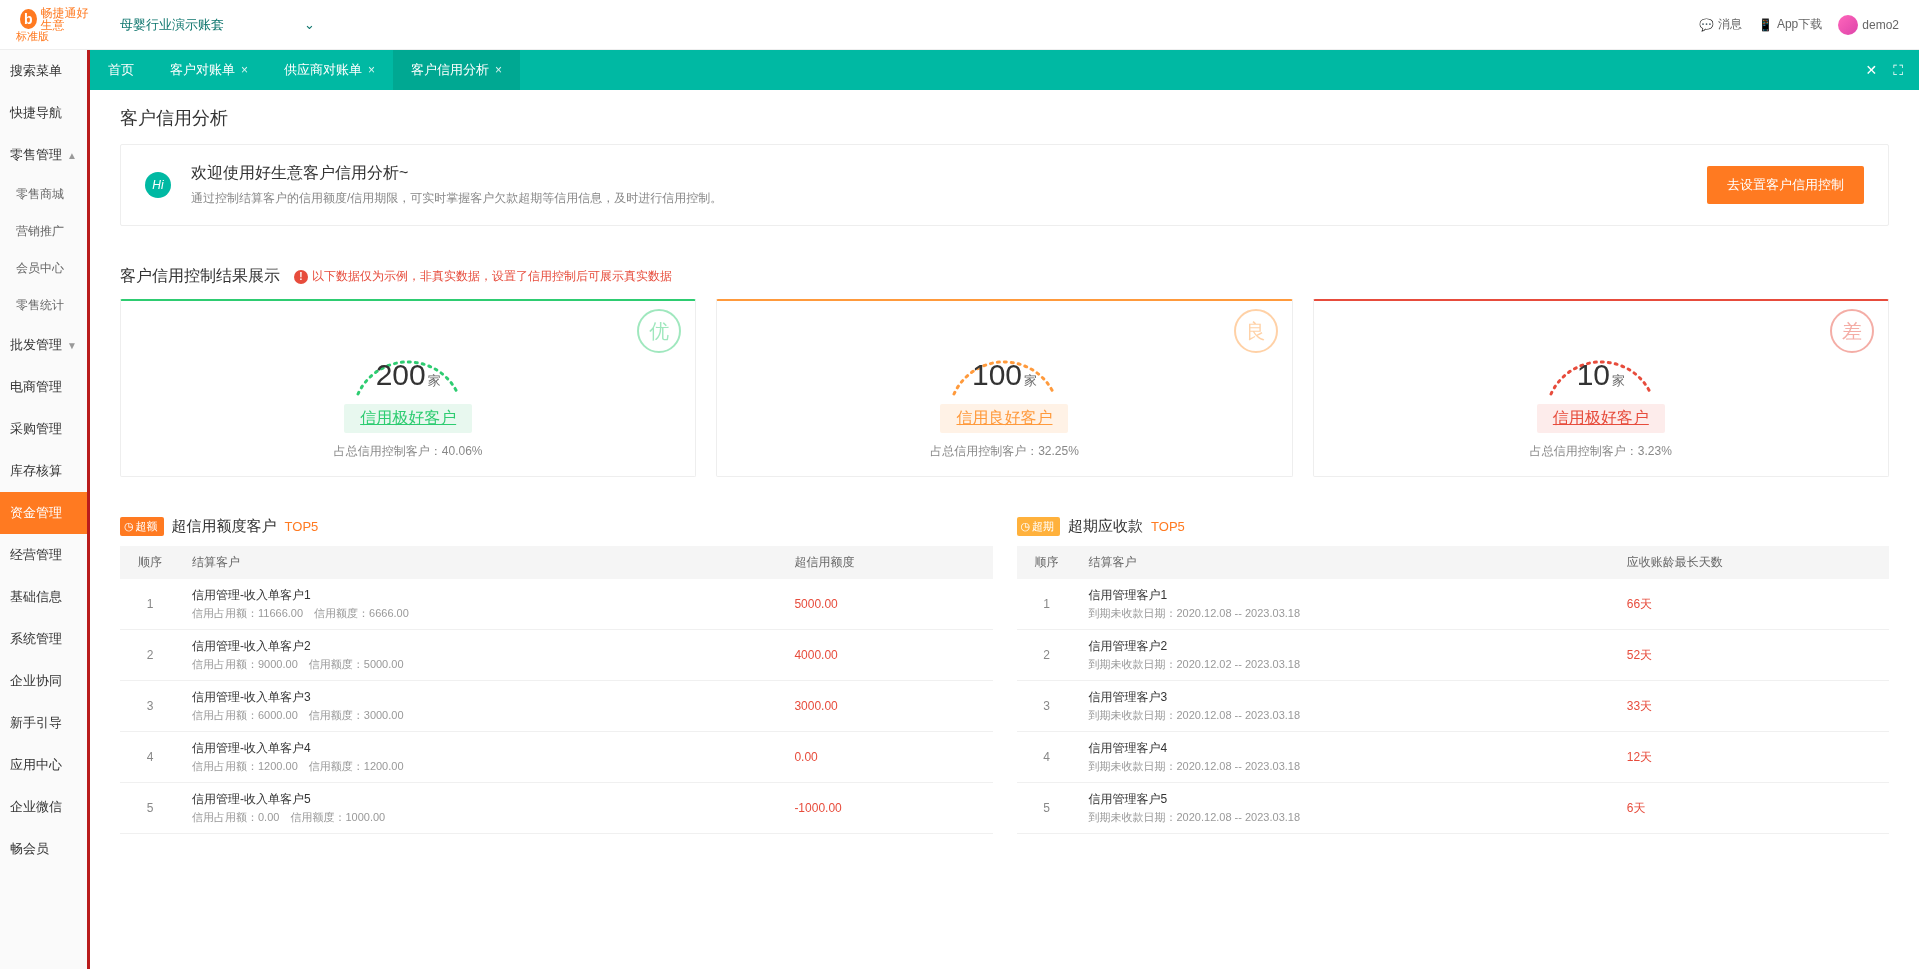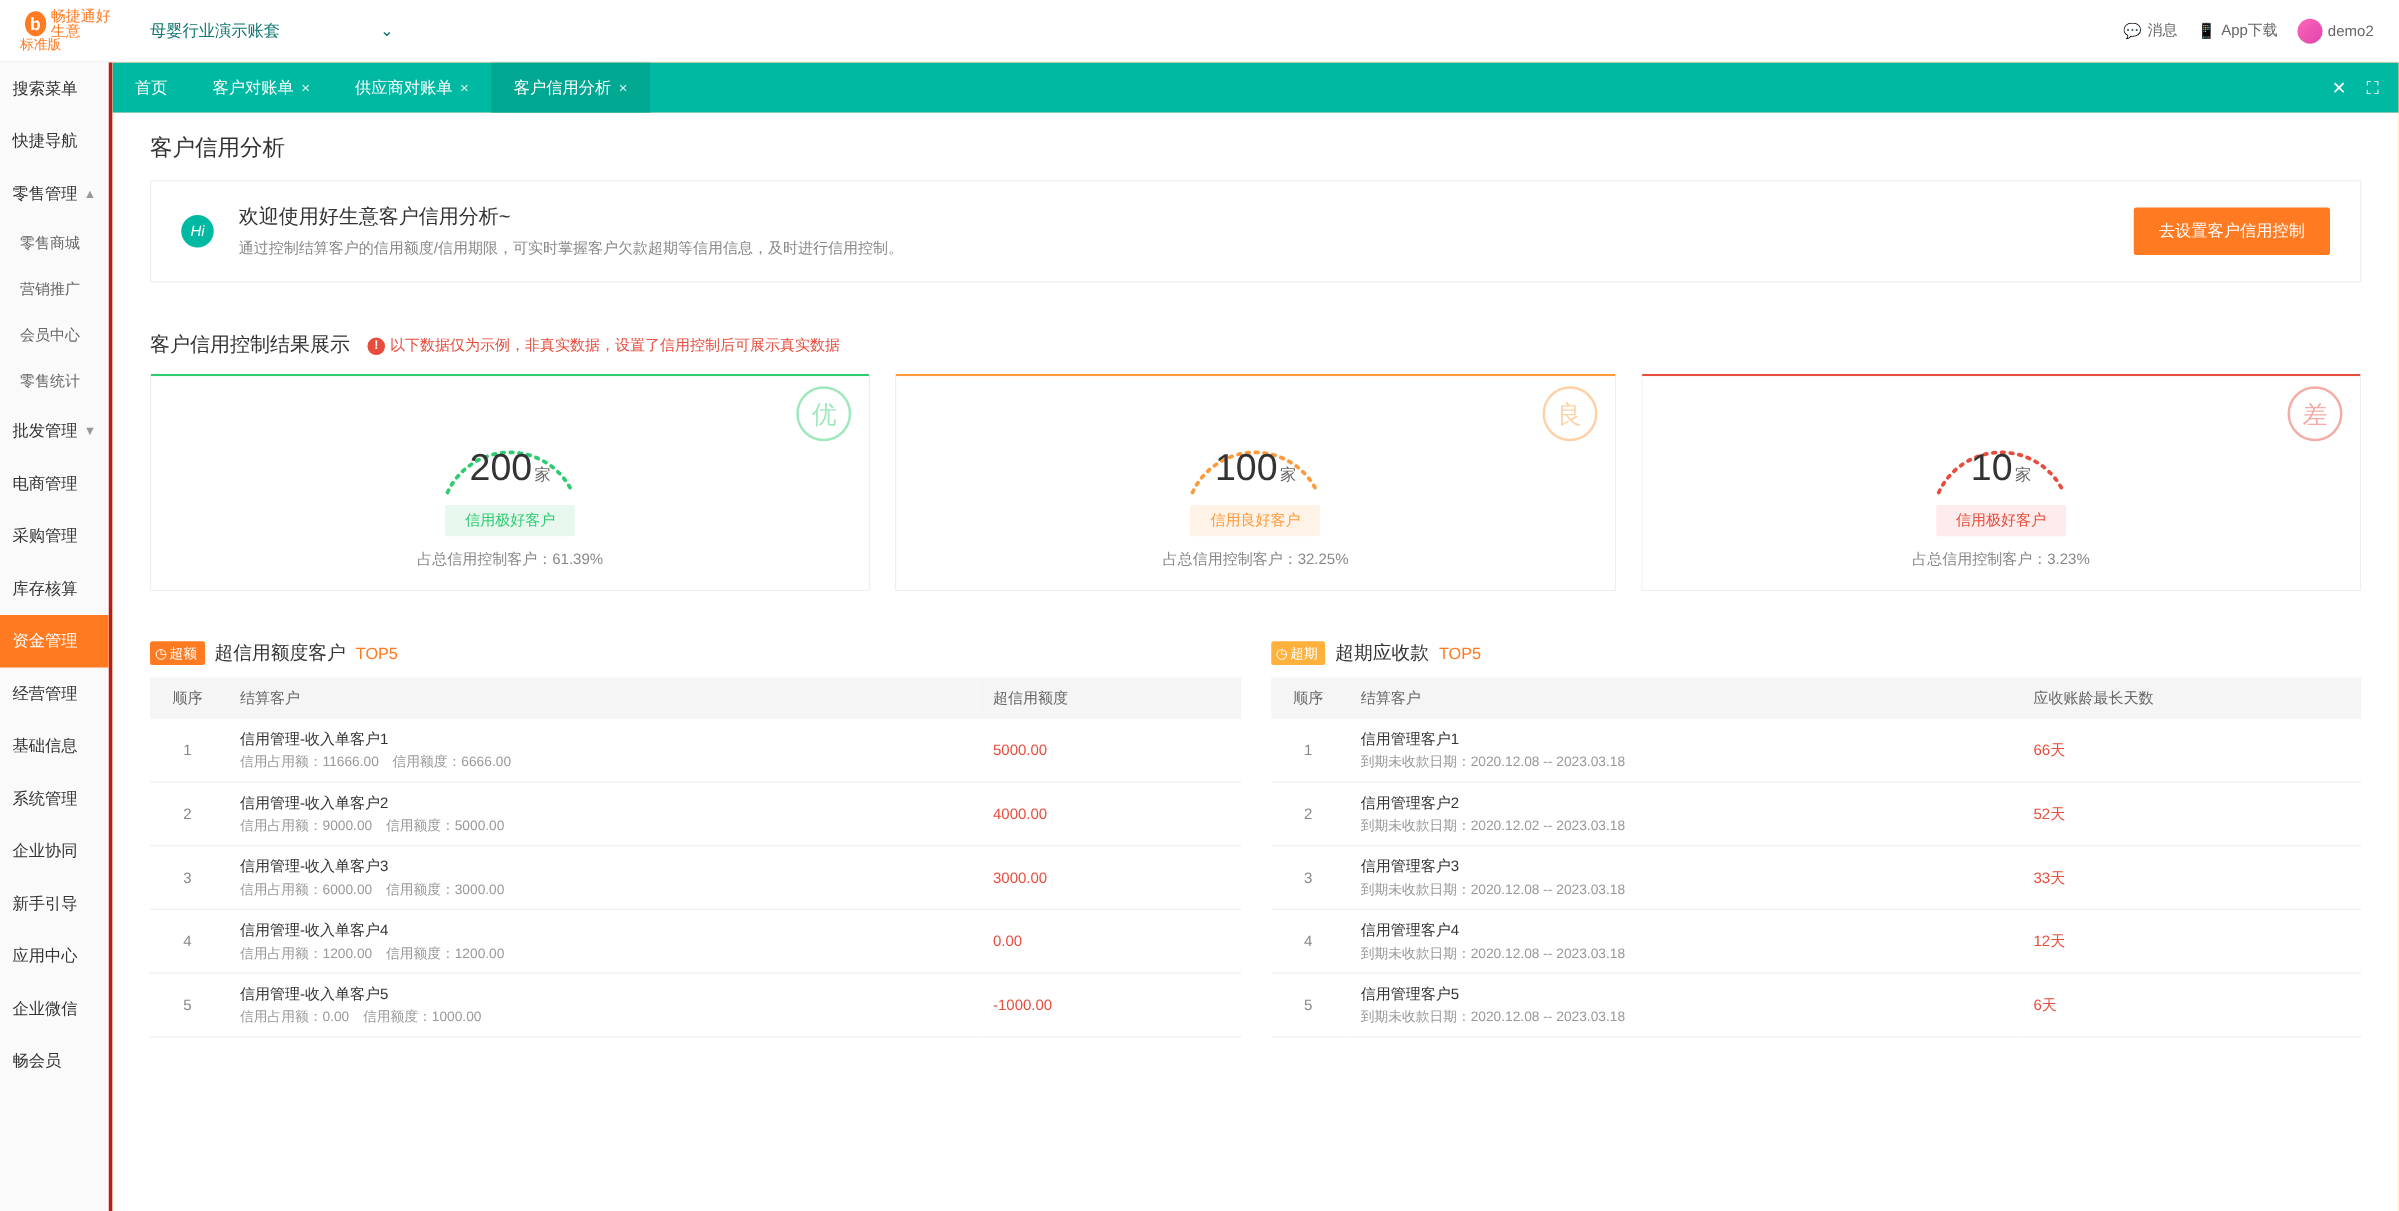--- a/index.html
+++ b/index.html
@@ -17,21 +17,21 @@
 .avatar { width: 20px; height: 20px; border-radius: 50%; background: linear-gradient(135deg,#f6b,#d4a); }
 
 
 .layout { display: flex; height: calc(100vh - 50px); }
 .sidebar { width: 90px; background: #fafafa; border-right: 3px solid #b91c1c; overflow-y: auto; flex-shrink: 0; }
 .side-item { padding: 12px 10px; color: #333; font-size: 13px; cursor: pointer; display: flex; align-items: center; justify-content: space-between; }
 .side-item.active { background: #ff7a21; color: #fff; }
 .side-sub { padding: 10px 16px; color: #666; font-size: 12px; cursor: pointer; }
 .caret { font-size: 10px; color: #999; }
 
-.main { flex: 1; display: flex; flex-direction: column; background: #fdba74; overflow: hidden; }
+.main { flex: 1; display: flex; flex-direction: column; background: #15803d; overflow: hidden; }
 .tabs-bar { height: 40px; background: #00b9a3; display: flex; align-items: center; padding: 0; position: relative; }
 .tab { padding: 0 18px; height: 40px; display: inline-flex; align-items: center; color: #fff; font-size: 13px; cursor: pointer; position: relative; }
 .tab.active { background: #00a892; }
 .tab .close { margin-left: 6px; font-size: 12px; opacity: .85; }
 .tabs-right { margin-left: auto; display: flex; gap: 4px; padding-right: 10px; }
 .tabs-right span { color: #fff; font-size: 14px; cursor: pointer; padding: 4px 6px; }
 
 .content { flex: 1; overflow-y: auto; padding: 16px 30px 30px 30px; background: #fff; }
 
 .page-title { font-size: 18px; color: #333; margin-bottom: 14px; }
@@ -52,21 +52,21 @@
 .stat-card.green { border-top-color: #2ecc71; }
 .stat-card.orange { border-top-color: #ff9a3c; }
 .stat-card.red { border-top-color: #e74c3c; }
 .stat-stamp { position: absolute; top: 8px; right: 14px; width: 44px; height: 44px; border-radius: 50%; border: 2px solid; display: inline-flex; align-items: center; justify-content: center; font-size: 20px; opacity: .45; }
 .stat-card.green .stat-stamp { border-color: #2ecc71; color: #2ecc71; }
 .stat-card.orange .stat-stamp { border-color: #ff9a3c; color: #ff9a3c; }
 .stat-card.red .stat-stamp { border-color: #e74c3c; color: #e74c3c; }
 .gauge { width: 150px; height: 75px; margin: 0 auto 4px auto; position: relative; overflow: visible; }
 .stat-num { font-size: 30px; font-weight: 500; color: #333; display: inline-flex; align-items: baseline; gap: 2px; position: absolute; bottom: 2px; left: 50%; transform: translateX(-50%); }
 .stat-num small { font-size: 13px; color: #666; font-weight: normal; }
-.stat-tag { display: inline-block; padding: 4px 16px; border-radius: 2px; font-size: 12px; margin: 6px 0 10px 0; }
+.stat-tag { display: inline-block; padding: 4px 16px; border-radius: 2px; font-size: 16px; margin: 6px 0 10px 0; text-decoration: underline; }
 .stat-card.green .stat-tag { background: #e8f8ef; color: #2ecc71; }
 .stat-card.orange .stat-tag { background: #fff2e6; color: #ff9a3c; }
 .stat-card.red .stat-tag { background: #fdeceb; color: #e74c3c; }
 .stat-foot { font-size: 12px; color: #888; }
 
 .top-row { display: flex; gap: 24px; }
 .top-col { flex: 1; }
 .top-head { display: flex; align-items: center; gap: 8px; margin-bottom: 10px; }
 .top-badge { background: #ff7a21; color: #fff; font-size: 11px; padding: 2px 6px 2px 4px; border-radius: 2px; display: inline-flex; align-items: center; gap: 2px; }
 .top-badge.yellow { background: #ffb13c; }
@@ -225,21 +225,21 @@
           <div class="gauge">
             <svg class="arc" viewBox="0 0 150 80" width="150" height="80">
               <path d="M25,75 A55,55 0 0 1 125,75" stroke="#2ecc71" stroke-dasharray="2 5"></path>
             </svg>
             <div class="stat-num">
                 <span>200</span>
                 <small>家</small>
               </div>
           </div>
           <div class="stat-tag">信用极好客户</div>
-          <div class="stat-foot">占总信用控制客户：61.39%</div>
+          <div class="stat-foot">占总信用控制客户：40.06%</div>
         </div>
         <div class="stat-card orange">
           <span class="stat-stamp">良</span>
           <div class="gauge">
             <svg class="arc" viewBox="0 0 150 80" width="150" height="80">
               <path d="M25,75 A55,55 0 0 1 125,75" stroke="#ff9a3c" stroke-dasharray="2 5"></path>
             </svg>
             <div class="stat-num">
                 <span>100</span>
                 <small>家</small>

